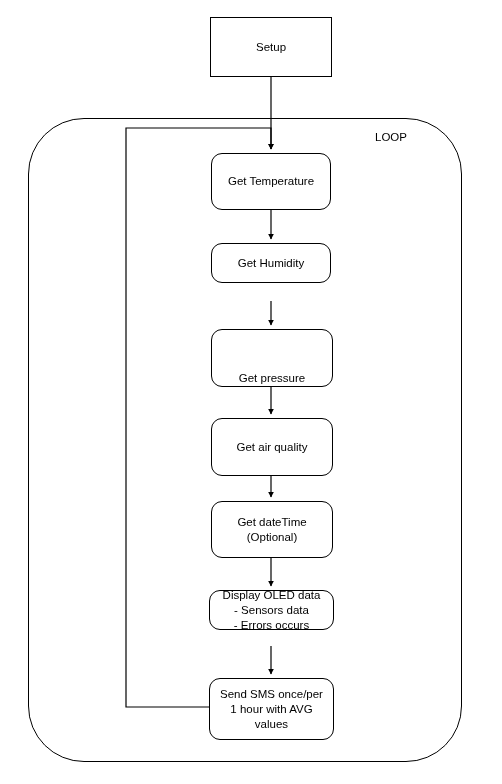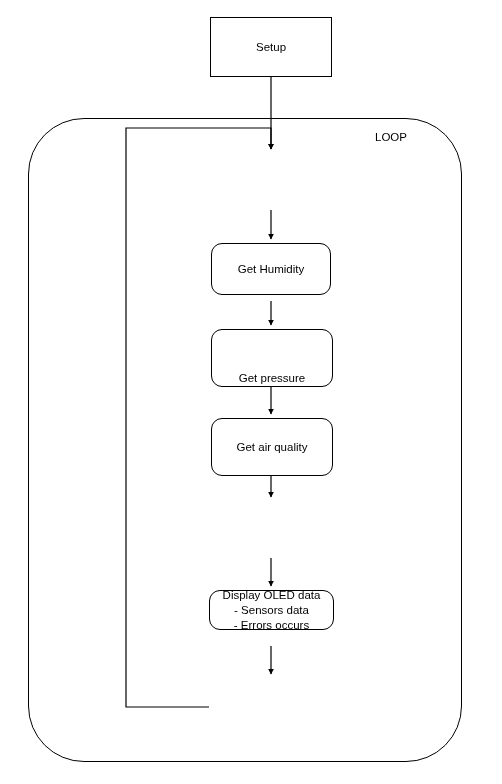--- a/index.html
+++ b/index.html
@@ -91,34 +91,46 @@
   </svg>
 
   <div class="loop-container" style="left:28px; top:118px; width:434px; height:644px;"></div>
 
   <div class="loop-label" style="left:375px; top:131px;">LOOP</div>
 
   <div class="node sharp" style="left:210px; top:17px; width:122px; height:60px;">
     <span>Setup</span>
   </div>
 
+  <div class="node rounded" style="left:211px; top:153px; width:120px; height:57px;">
+    <span>Get Temperature</span>
+  </div>
 
-  <div class="node rounded" style="left:211px; top:243px; width:120px; height:52px;">
+  <div class="node rounded" style="left:211px; top:243px; width:120px; height:40px;">
     <span>Get Humidity</span>
   </div>
 
   <div class="node rounded" style="left:211px; top:329px; width:122px; height:58px;align-items:flex-end;">
     <span>Get  pressure</span>
   </div>
 
   <div class="node rounded" style="left:211px; top:418px; width:122px; height:58px;">
     <span>Get  air quality</span>
   </div>
 
+  <div class="node rounded" style="left:211px; top:501px; width:122px; height:57px;">
+    <span>Get dateTime
+(Optional)</span>
+  </div>
 
   <div class="node rounded" style="left:209px; top:590px; width:125px; height:40px;">
     <span>Display OLED data
 - Sensors data
 - Errors occurs</span>
   </div>
 
+  <div class="node rounded" style="left:209px; top:678px; width:125px; height:62px;">
+    <span>Send SMS once/per
+1 hour with AVG
+values</span>
+  </div>
 
 </div>
 
 </body></html>

